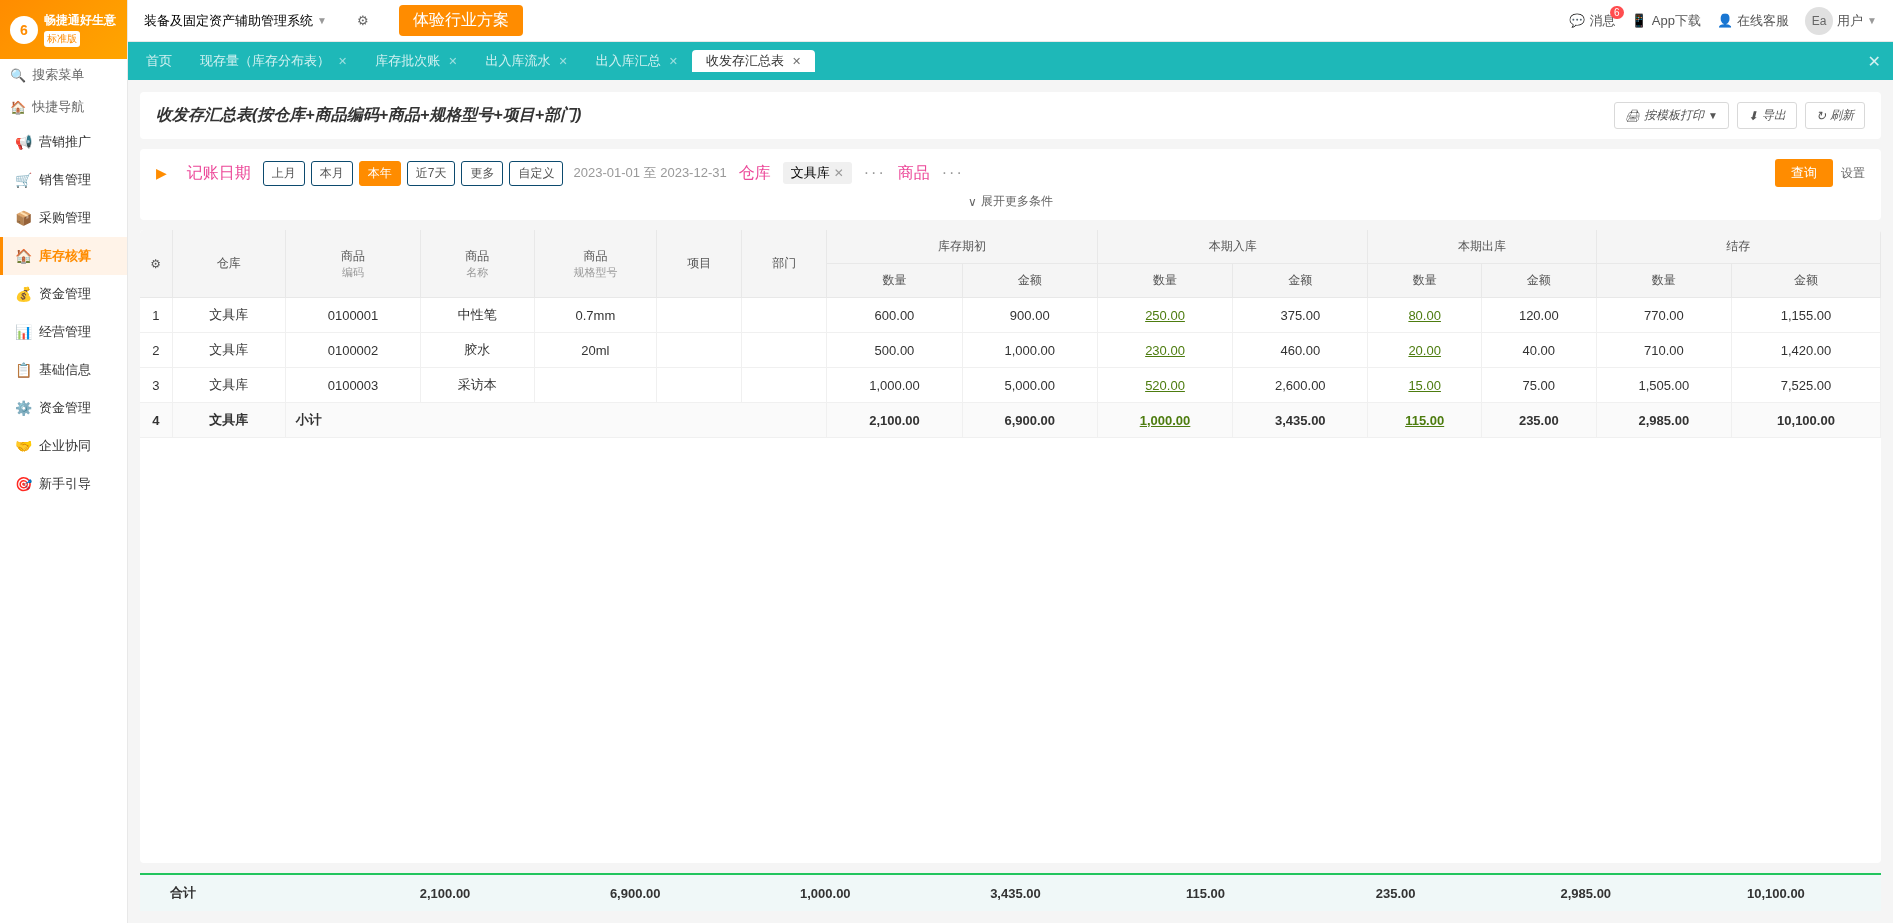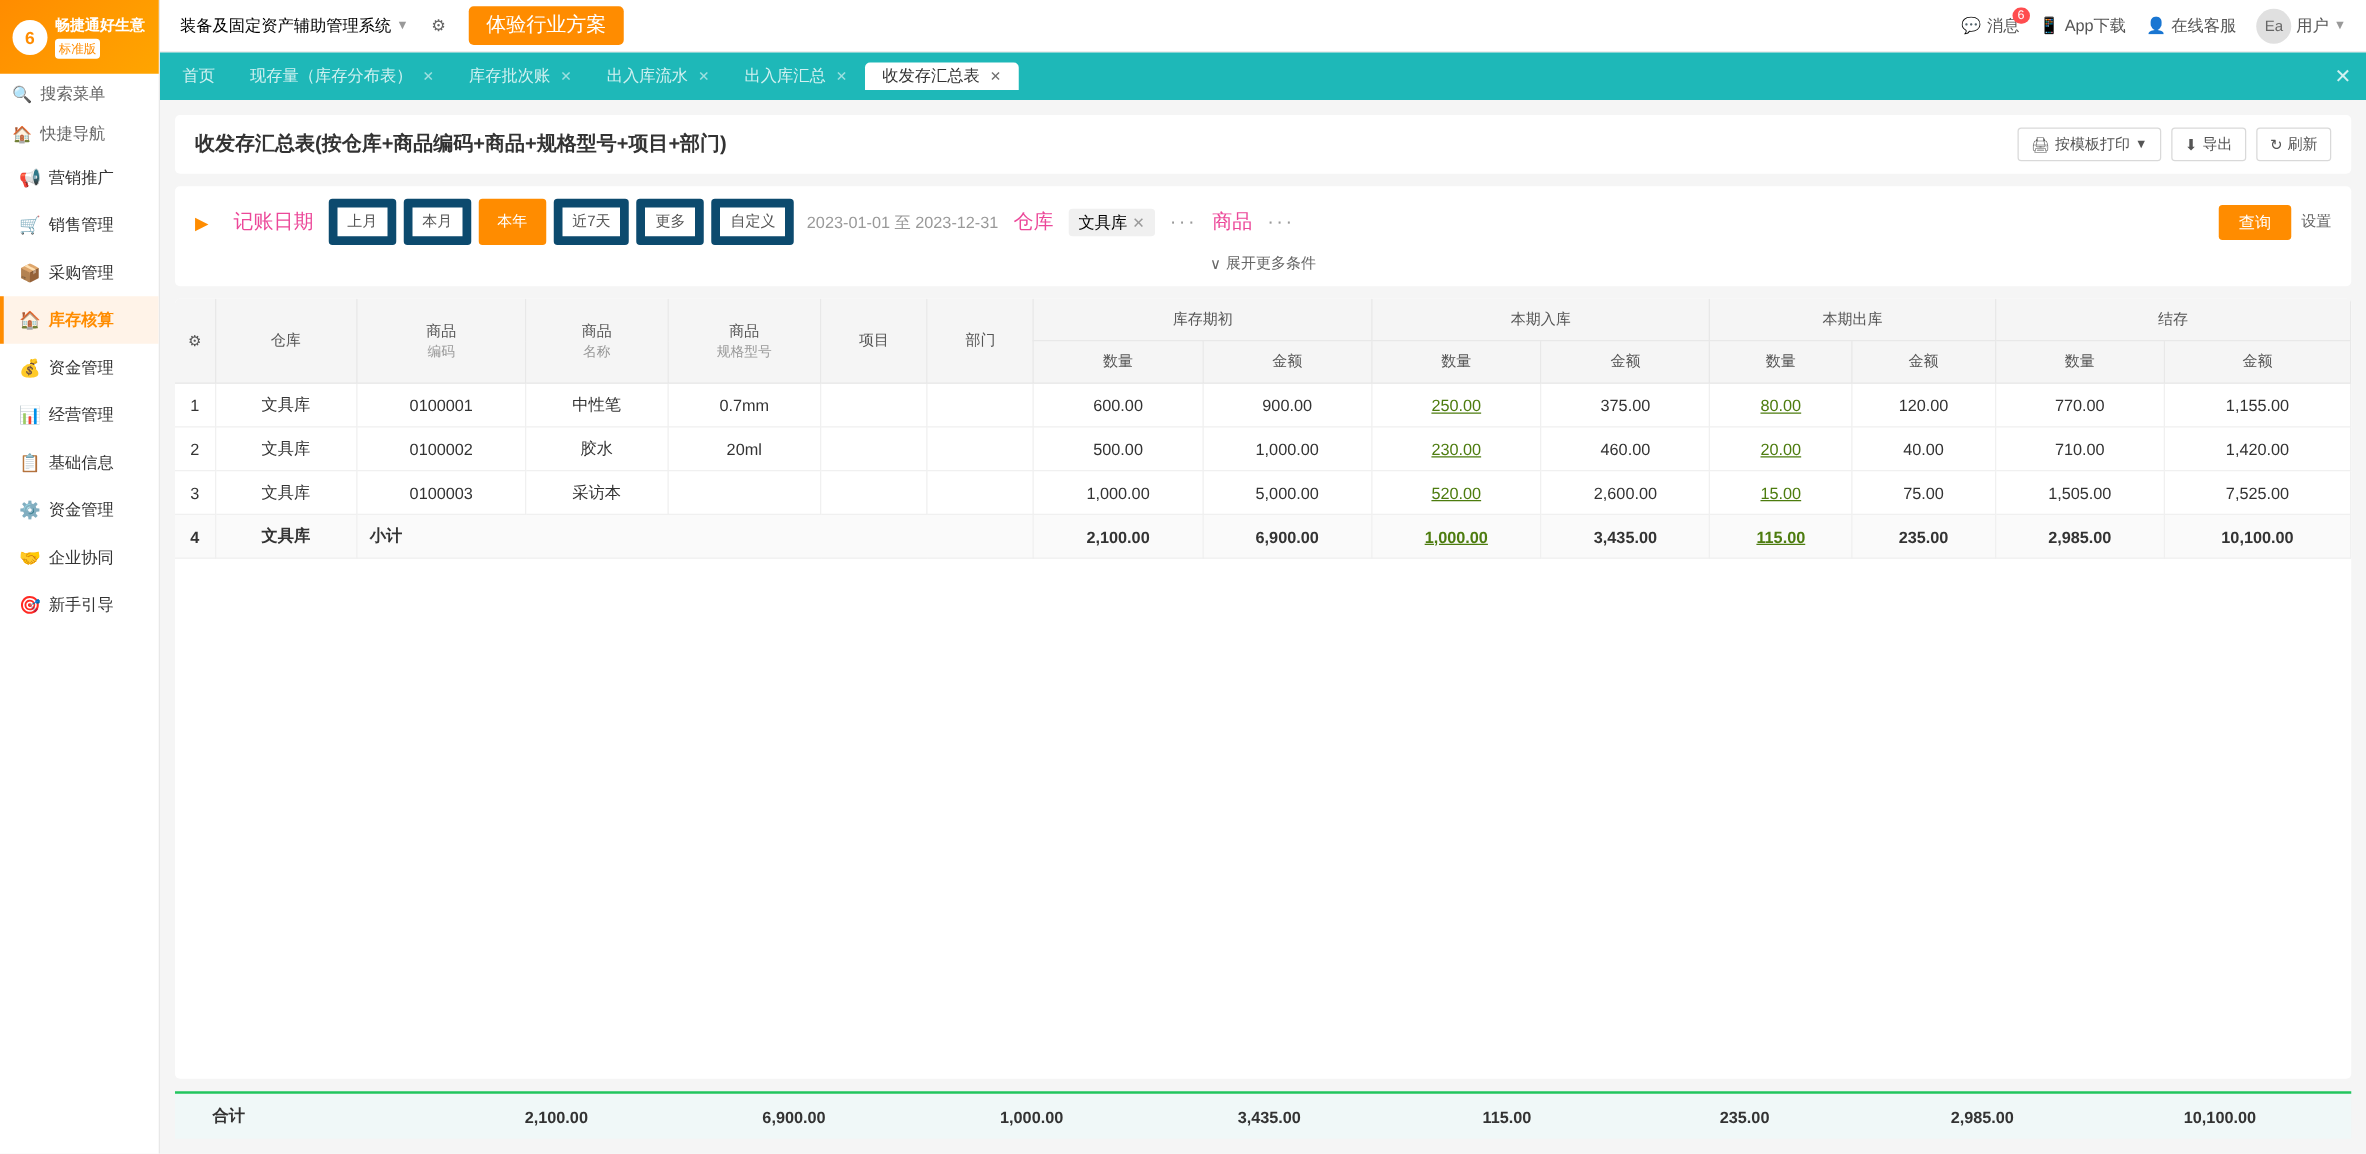--- a/index.html
+++ b/index.html
@@ -14,21 +14,21 @@
     .sidebar-nav { flex: 1; overflow-y: auto; }
     .sidebar-item { display: flex; align-items: center; gap: 6px; padding: 10px 12px; cursor: pointer; color: #333; font-size: 13px; border-left: 3px solid transparent; }
     .sidebar-item.active { background: #fff3e8; color: #ff8c00; border-left-color: #ff8c00; font-weight: bold; }
     .sidebar-item-icon { width: 18px; height: 18px; display: flex; align-items: center; justify-content: center; font-size: 14px; }
 
     
     .main { flex: 1; display: flex; flex-direction: column; overflow: hidden; }
 
     
     .top-header { background: #fff; border-bottom: 1px solid #e8e8e8; padding: 0 16px; display: flex; align-items: center; justify-content: space-between; height: 42px; flex-shrink: 0; }
-    .top-header-left { display: flex; align-items: center; gap: 10px; }
+    .top-header-left { display: flex; align-items: center; gap: 22px; }
     .system-dropdown { display: flex; align-items: center; gap: 4px; cursor: pointer; }
     .gear-btn { width: 28px; height: 28px; display: flex; align-items: center; justify-content: center; cursor: pointer; color: #666; border-radius: 4px; }
     .trial-btn { background: #ff8c00; color: #fff; border: none; padding: 5px 14px; border-radius: 4px; cursor: pointer; font-size: 16px; }
     .top-header-right { display: flex; align-items: center; gap: 16px; }
     .header-action { display: flex; align-items: center; gap: 4px; cursor: pointer; color: #555; font-size: 13px; position: relative; }
     .badge { background: #ff4d4f; color: #fff; border-radius: 10px; font-size: 10px; padding: 1px 4px; position: absolute; top: -6px; right: -8px; }
     .user-avatar { width: 28px; height: 28px; background: #e0e0e0; border-radius: 50%; display: flex; align-items: center; justify-content: center; font-size: 12px; color: #666; }
 
     
     .tab-bar { display: flex; align-items: center; background: #1eb8b8; height: 38px; flex-shrink: 0; padding: 0 4px; }
@@ -40,21 +40,21 @@
     
     .content { flex: 1; background: #f5f5f5; overflow: hidden; display: flex; flex-direction: column; }
     .page-container { flex: 1; overflow: hidden; display: flex; flex-direction: column; background: #f5f5f5; padding: 12px; gap: 10px; }
     .page-title { font-size: 16px; font-weight: bold; color: #333; }
 
     
     .filter-bar { background: #fff; padding: 10px 16px; border-radius: 4px; }
     .filter-row { display: flex; align-items: center; gap: 12px; flex-wrap: wrap; }
     .filter-label { color: #ec4899; font-size: 16px; white-space: nowrap; }
     .date-filter-group { display: flex; align-items: center; gap: 6px; }
-    .date-btn { padding: 3px 8px; border: 7px solid #0c4a6e; border-radius: 3px; cursor: pointer; font-size: 12px; color: #555; background: #fff; }
+    .date-btn { padding: 3px 8px; border: 1px solid #0c4a6e; border-radius: 3px; cursor: pointer; font-size: 12px; color: #555; background: #fff; }
     .date-btn.active { background: #ff8c00; color: #fff; border-color: #ff8c00; }
     .date-range { font-size: 13px; color: #999; margin-left: 4px; }
     .warehouse-tag { display: flex; align-items: center; gap: 4px; background: #f0f0f0; padding: 2px 8px; border-radius: 3px; font-size: 13px; }
     .warehouse-tag-close { cursor: pointer; color: #999; font-size: 12px; }
     .more-dots { color: #999; cursor: pointer; font-size: 16px; letter-spacing: 2px; }
     .filter-actions { margin-left: auto; display: flex; gap: 8px; align-items: center; }
     .query-btn { background: #ff8c00; color: #fff; border: none; padding: 5px 16px; border-radius: 3px; cursor: pointer; font-size: 13px; }
     .setting-btn { color: #666; font-size: 12px; cursor: pointer; }
     .expand-row { display: flex; justify-content: center; margin-top: 6px; }
     .expand-btn { font-size: 12px; color: #666; cursor: pointer; display: flex; align-items: center; gap: 4px; }
@@ -205,21 +205,21 @@
     <div class="tab-item active">
       <span>收发存汇总表</span>
       <span class="tab-close">✕</span>
     </div>
     <div class="tab-bar-close">✕</div>
   </div>
 
   <div class="content">
     <div class="page-container">
 
-      <div style="background:#fff; padding:10px 16px; border-radius:4px; display:flex; align-items:center; justify-content:space-between;">
+      <div style="background:#fff; padding:10px 16px; border-radius:4px; display:flex; align-items:center; justify-content:space-between;font-style:italic;">
         <h2 class="page-title">收发存汇总表(按仓库+商品编码+商品+规格型号+项目+部门)</h2>
         <div style="display:flex;gap:8px;align-items:center;">
           <div class="toolbar-btn">
             <span>🖨</span>
             <span>按模板打印</span>
             <span style="font-size:10px;">▼</span>
           </div>
           <div class="toolbar-btn">
             <span>⬇</span>
             <span>导出</span>

